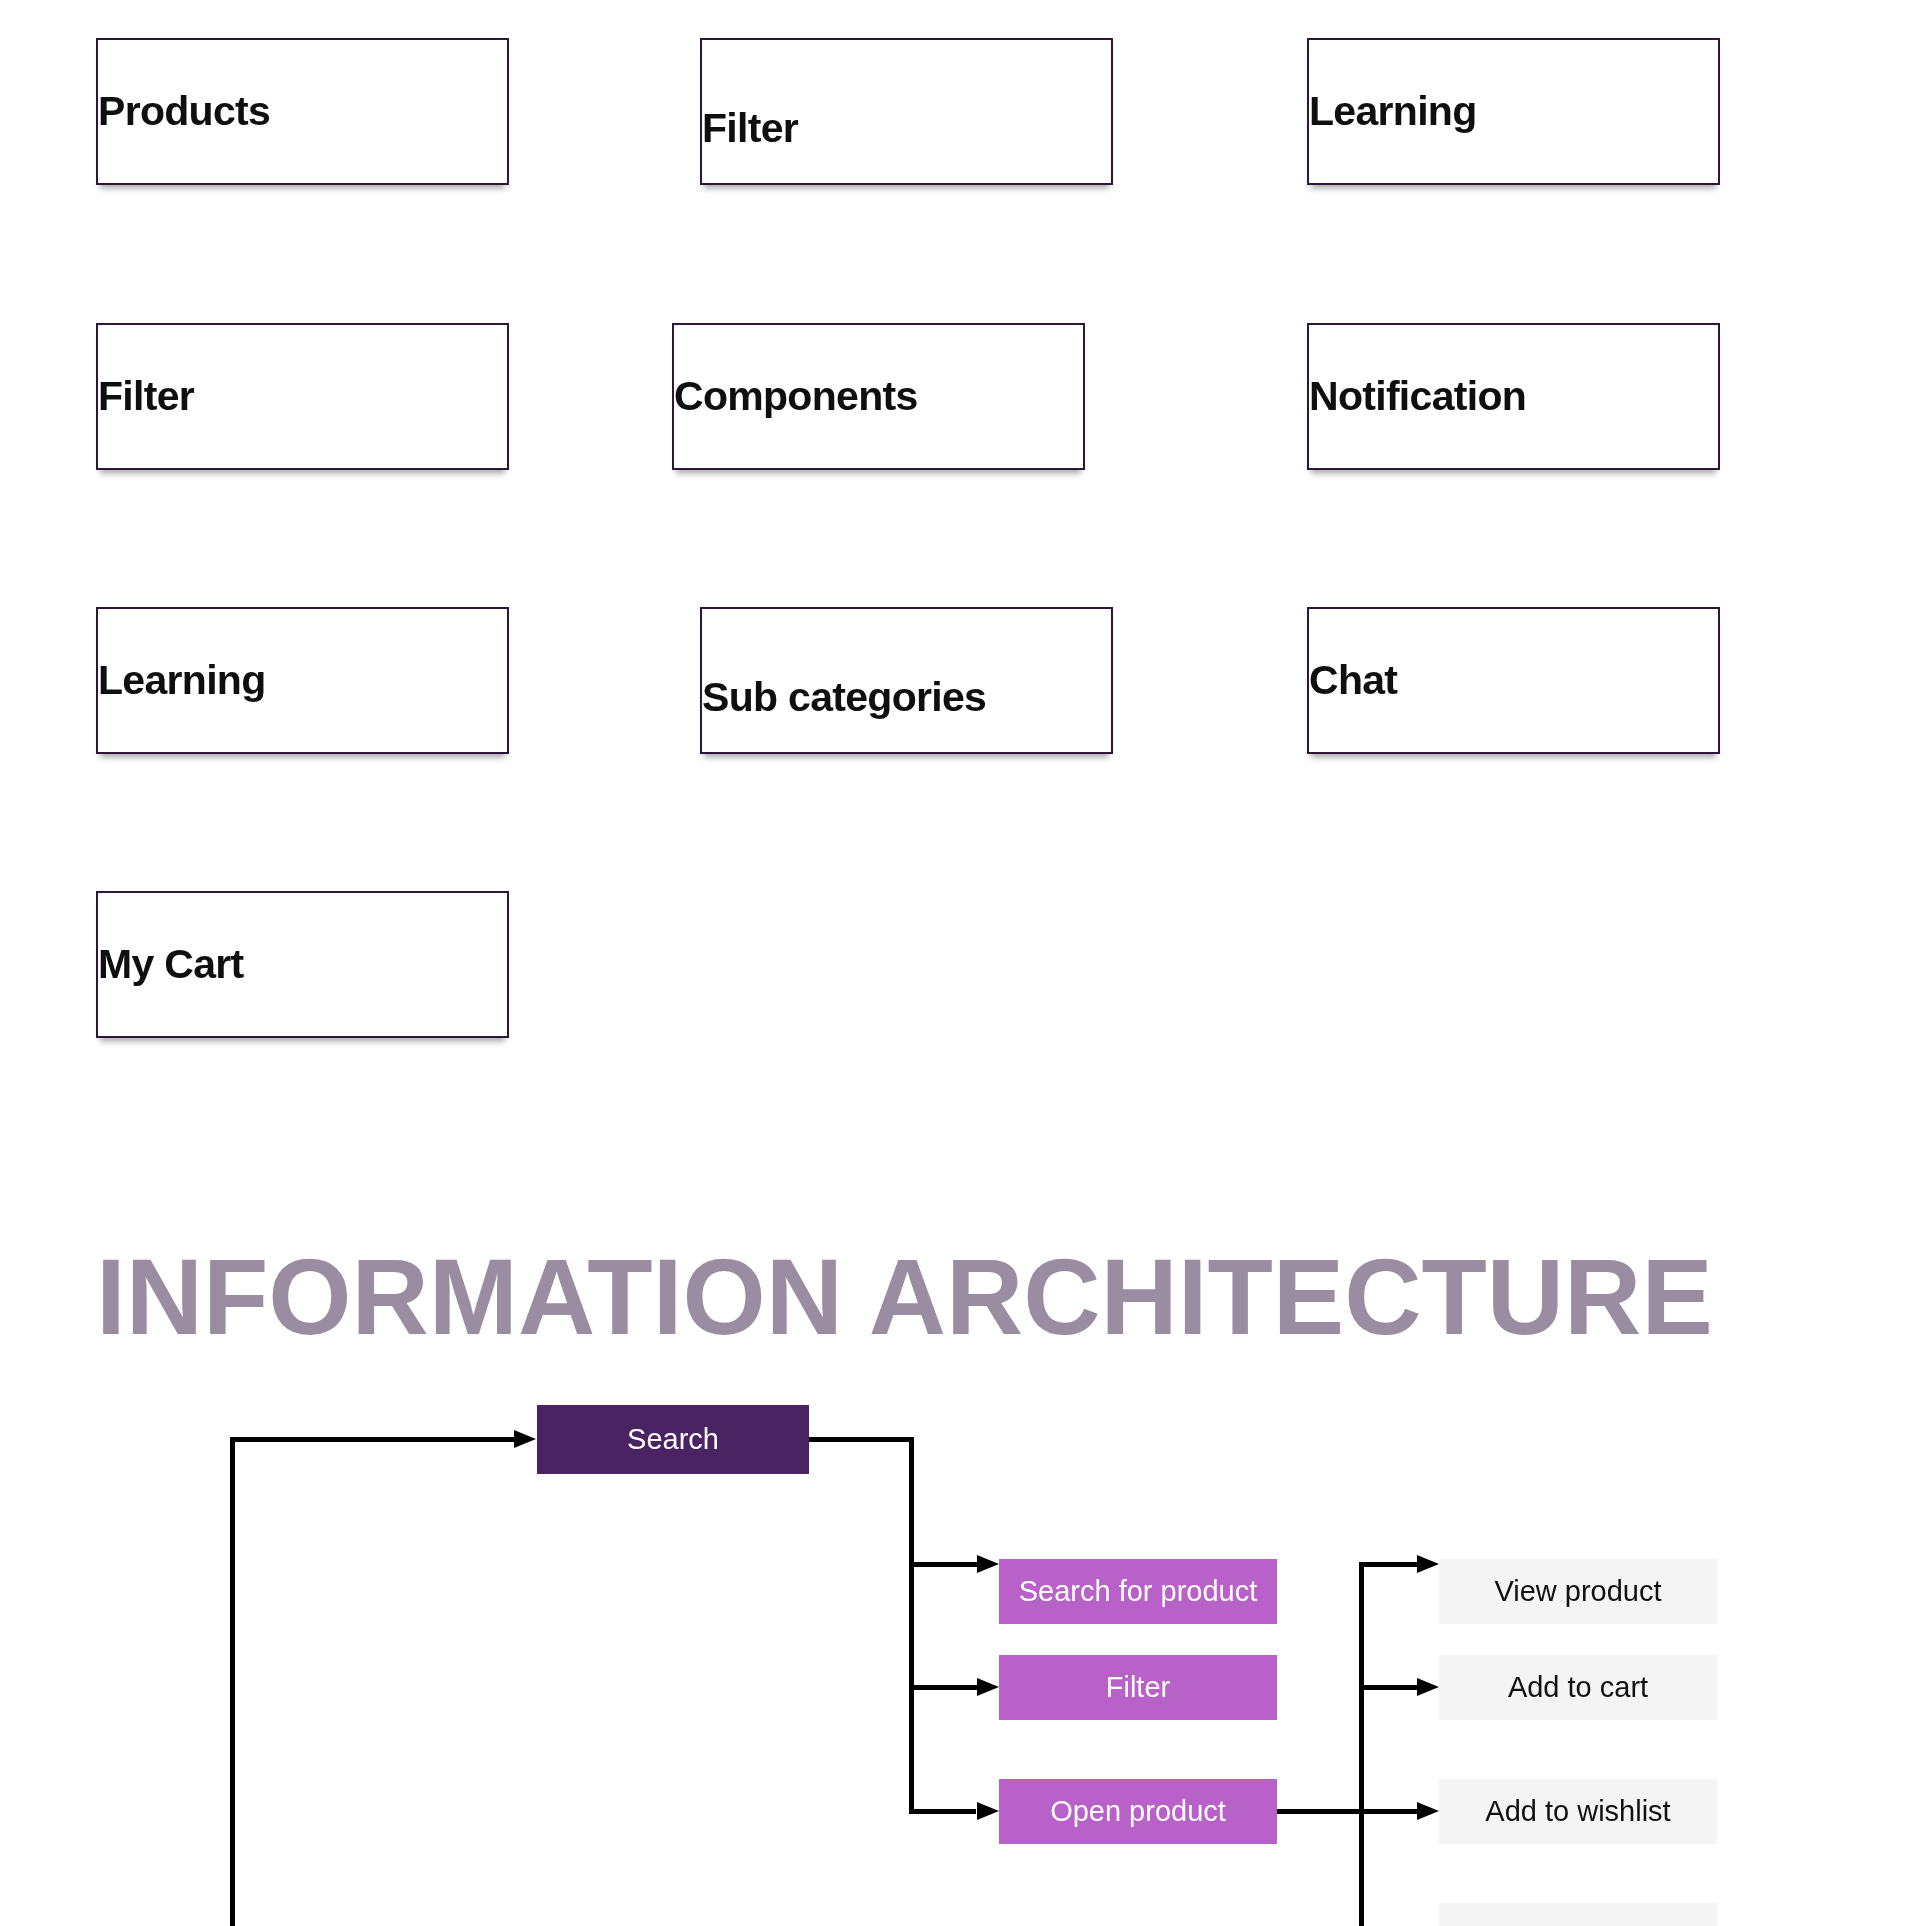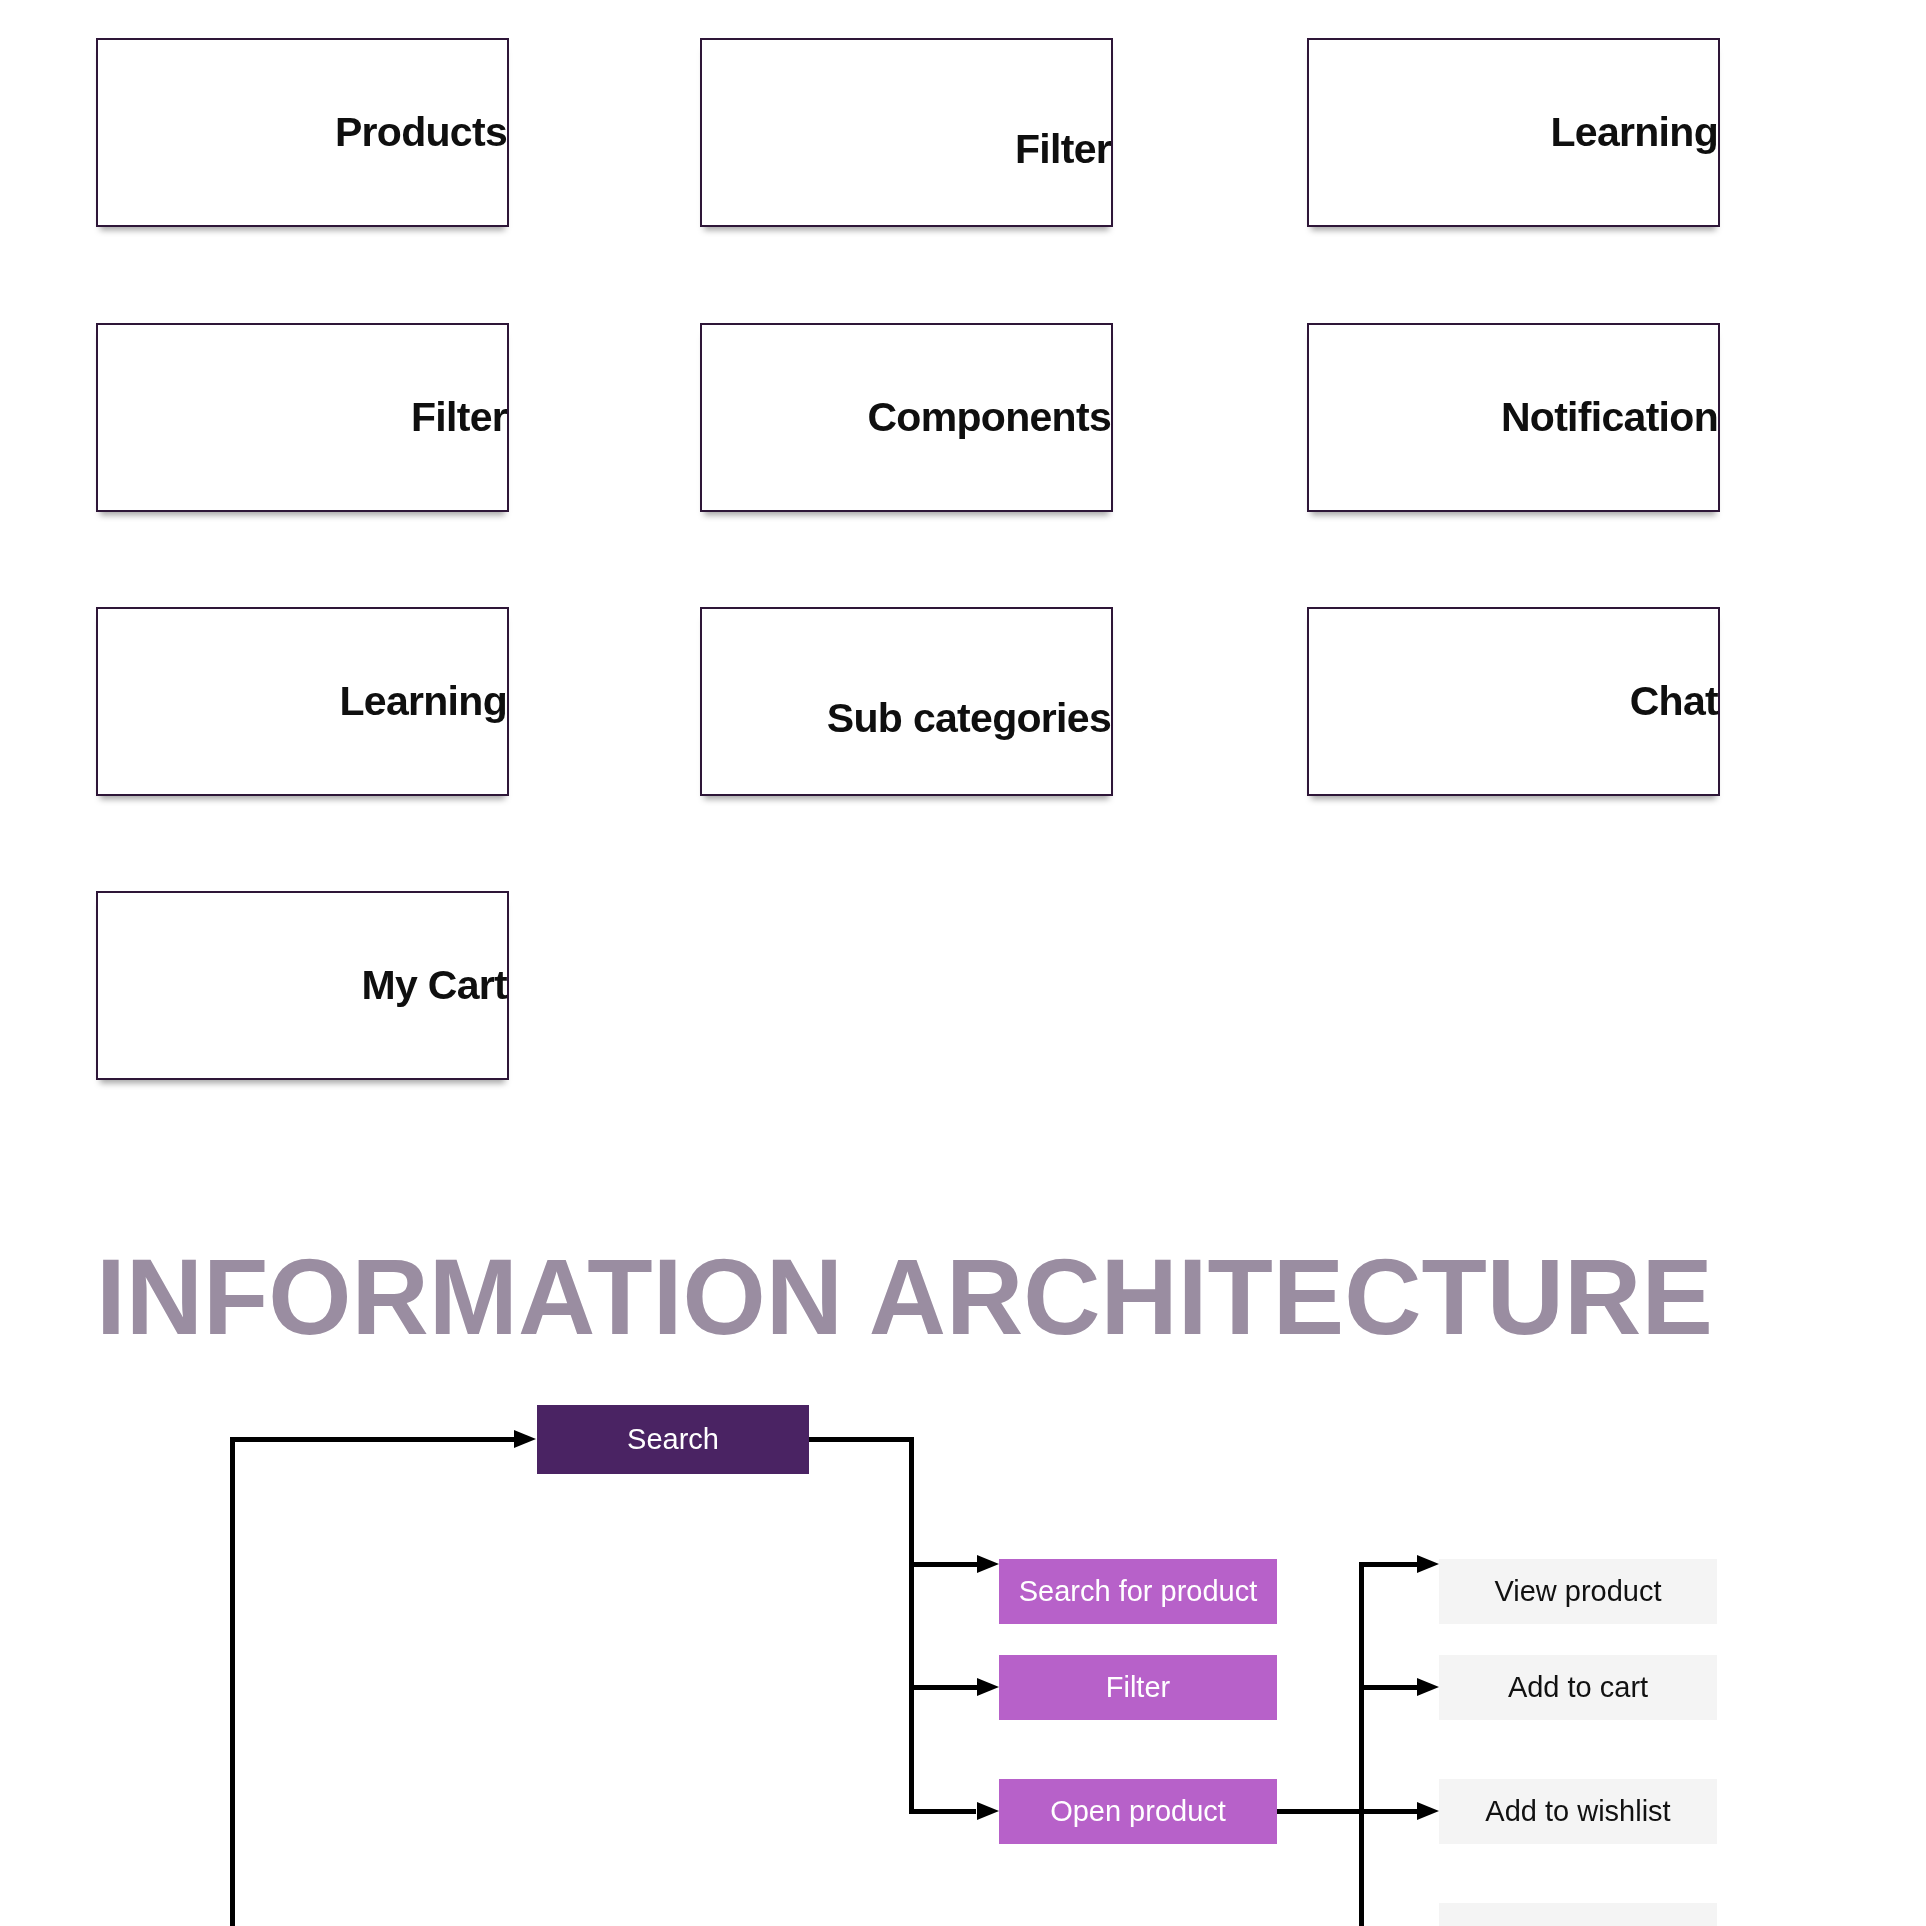--- a/index.html
+++ b/index.html
@@ -16,25 +16,25 @@
   body{
     position:relative;
     width:1926px;height:1926px;
     background:#ffffff;
     overflow:hidden;
     font-family:"Liberation Sans", sans-serif;
   }
   
   .site-box{
     position:absolute;
-    width:413px;height:189px;
+    width:413px;height:147px;
     background:#ffffff;
     border:2.1px solid var(--box-border);
     box-shadow:0 8.3px 6.2px -4.1px rgba(0,0,0,0.35);
-    display:flex;align-items:center;justify-content:flex-end;
+    display:flex;align-items:center;justify-content:flex-start;
   }
   .site-box .lbl{
     font-size:41px;font-weight:bold;color:var(--box-text);
     letter-spacing:-0.7px;
   }
   .site-box .lbl.low{transform:translateY(16.5px);}
   
   .big-title{
     position:absolute;left:96px;top:1235px;width:1761px;
     font-size:107px;font-weight:bold;
@@ -79,21 +79,21 @@
   <div class="site-box" style="left:700px;top:38px">
     <span class="lbl low">Filter</span>
   </div>
   <div class="site-box" style="left:1307px;top:38px">
     <span class="lbl">Learning</span>
   </div>
 
   <div class="site-box" style="left:96px;top:323px">
     <span class="lbl">Filter</span>
   </div>
-  <div class="site-box" style="left:700px;top:323px">
+  <div class="site-box" style="left:672px;top:323px">
     <span class="lbl">Components</span>
   </div>
   <div class="site-box" style="left:1307px;top:323px">
     <span class="lbl">Notification</span>
   </div>
 
   <div class="site-box" style="left:96px;top:607px">
     <span class="lbl">Learning</span>
   </div>
   <div class="site-box" style="left:700px;top:607px">

